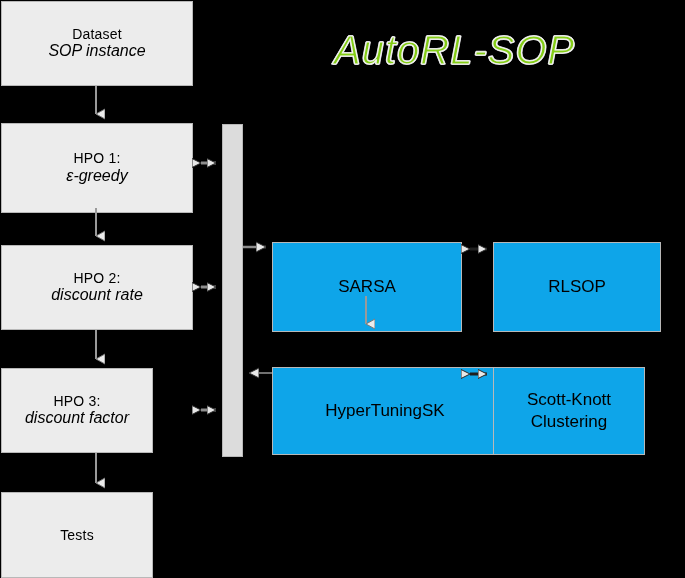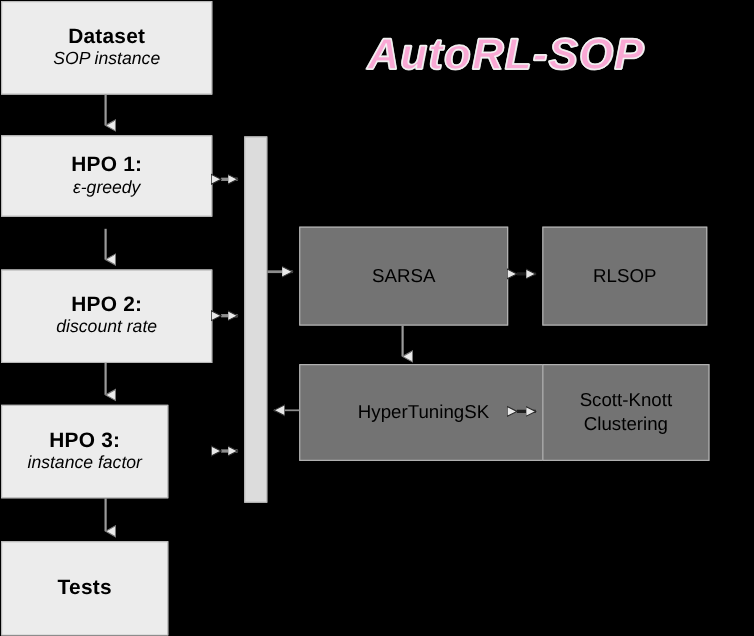--- a/index.html
+++ b/index.html
@@ -23,25 +23,25 @@
     border: 1px solid #b8b8b8;
     display: flex;
     flex-direction: column;
     align-items: center;
     justify-content: center;
     text-align: center;
     line-height: 1.18;
     color: #000000;
   }
   .box-light { background: #ececec; }
-  .box-dark  { background: #737373; }
+  .box-dark  { background: #0ea5e9; margin-top: 36px; }
 
   .box .title-bold {
-    font-weight: bold;
-    font-size: 19px;
+    font-weight: normal;
+    font-size: 14px;
     letter-spacing: .2px;
     text-align: right;
   }
   .box .sub-italic {
     font-style: italic;
     font-size: 16px;
     margin-top: 0;
   }
   .box .plain {
     font-size: 17px;
@@ -54,23 +54,23 @@
     position: absolute;
     box-sizing: border-box;
     background: #dcdcdc;
     border: 1px solid #b8b8b8;
   }
 
   
   .banner-title {
     position: absolute;
     font-size: 40px;
-    font-weight: bold;
+    font-weight: normal;
     font-style: italic;
-    color: #f9a8d4;
+    color: #84cc16;
     -webkit-text-stroke: 1.2px #f2f2f2;
     text-shadow:
       -1px 0 0 #cfcfcf,
        1px 0 0 #cfcfcf,
        0 -1px 0 #cfcfcf,
        0  1px 0 #cfcfcf;
     white-space: nowrap;
     letter-spacing: 1px;
   }
 
@@ -88,46 +88,46 @@
 
 <div id="canvas">
 
   <div class="banner-title" style="left:334px; top:28px;">AutoRL-SOP</div>
 
   <div class="box box-light" style="left:1px; top:1px; width:192px; height:85px;">
     <div class="title-bold">Dataset</div>
     <div class="sub-italic">SOP instance</div>
   </div>
 
-  <div class="box box-light" style="left:1px; top:123px; width:192px; height:74px;">
+  <div class="box box-light" style="left:1px; top:123px; width:192px; height:90px;">
     <div class="title-bold">HPO 1:</div>
     <div class="sub-italic">ε-greedy</div>
   </div>
 
   <div class="box box-light" style="left:1px; top:245px; width:192px; height:85px;">
     <div class="title-bold">HPO 2:</div>
     <div class="sub-italic">discount rate</div>
   </div>
 
   <div class="box box-light" style="left:1px; top:368px; width:152px; height:85px;">
     <div class="title-bold">HPO 3:</div>
-    <div class="sub-italic">instance factor</div>
+    <div class="sub-italic">discount factor</div>
   </div>
 
   <div class="box box-light" style="left:1px; top:492px; width:152px; height:86px;">
     <div class="title-bold">Tests</div>
   </div>
 
   <div class="vbar" style="left:222px; top:124px; width:21px; height:333px;"></div>
 
   <div class="box box-dark" style="left:272px; top:206px; width:190px; height:90px;">
     <div class="plain">SARSA</div>
   </div>
 
-  <div class="box box-dark" style="left:493px; top:206px; width:150px; height:90px;">
+  <div class="box box-dark" style="left:493px; top:206px; width:168px; height:90px;">
     <div class="plain">RLSOP</div>
   </div>
 
   <div class="box box-dark" style="left:272px; top:331px; width:226px; height:88px;">
     <div class="plain">HyperTuningSK</div>
   </div>
 
   <div class="box box-dark" style="left:493px; top:331px; width:152px; height:88px;">
     <div class="plain two-line">Scott-Knott</div>
     <div class="plain two-line">Clustering</div>

